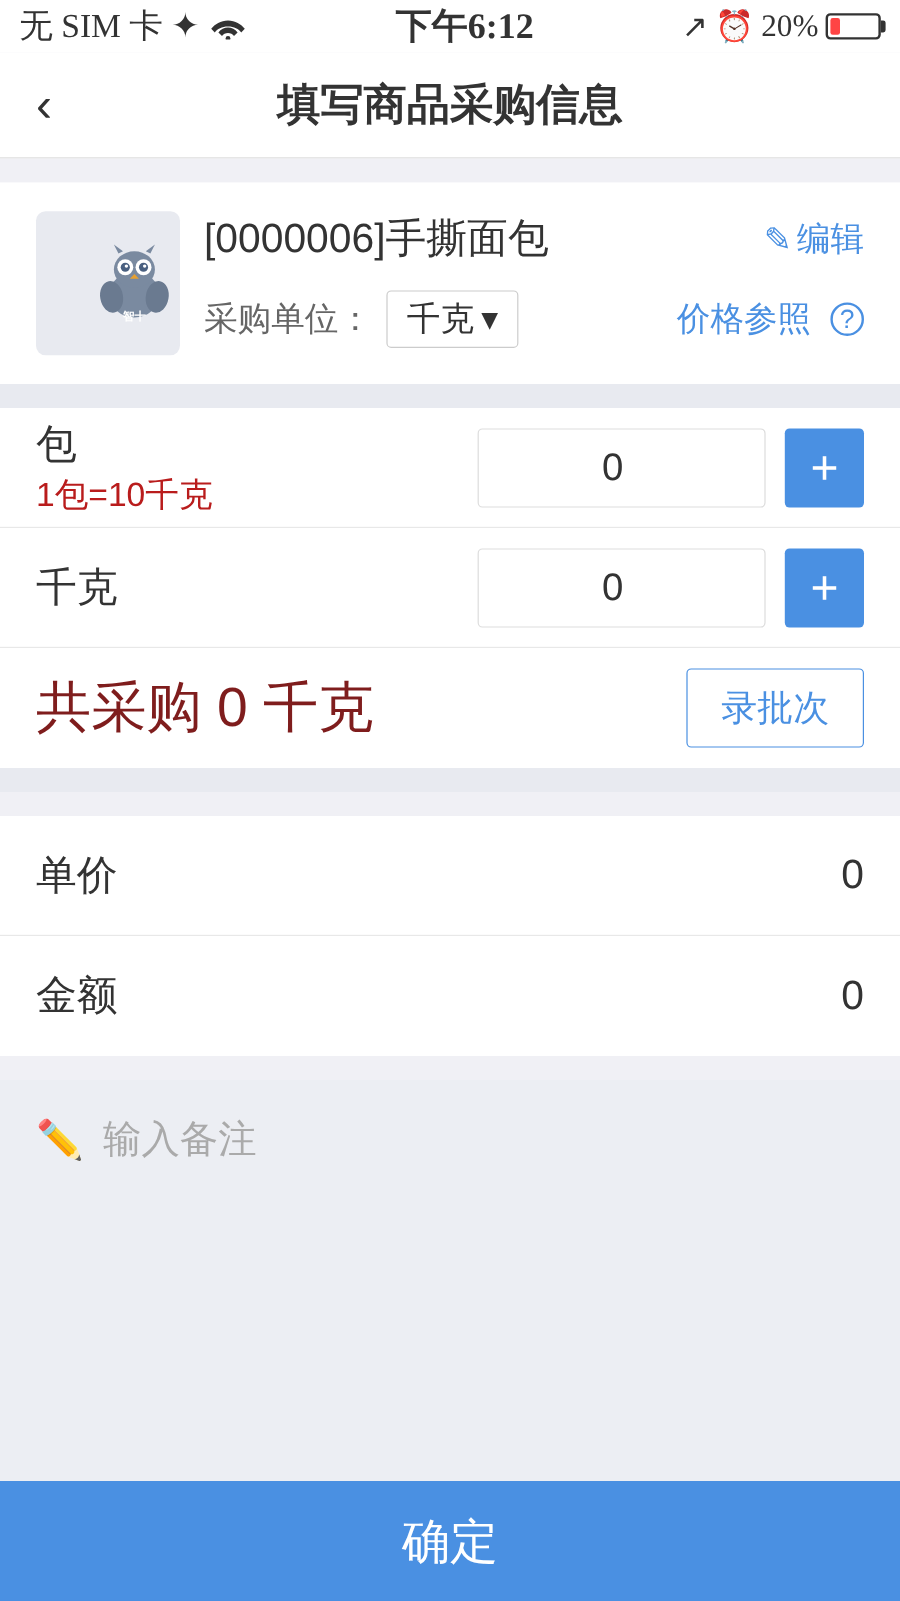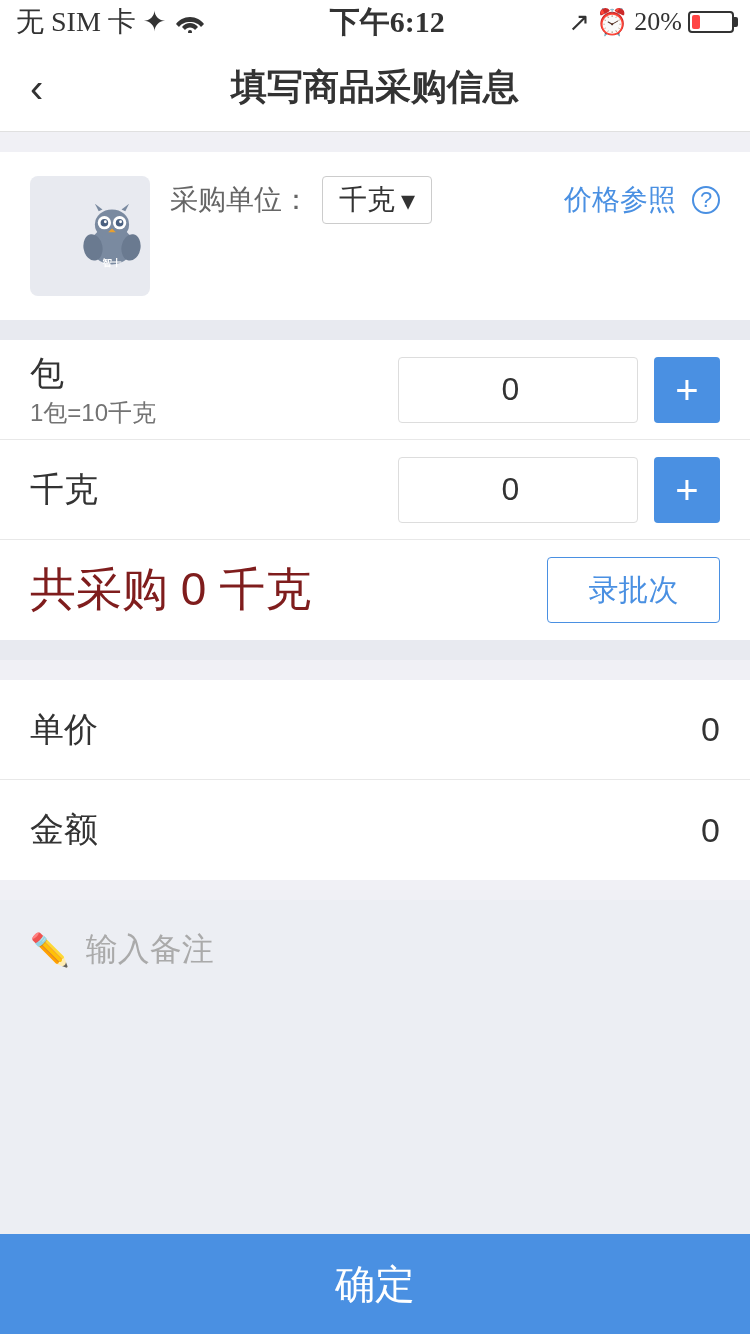--- a/index.html
+++ b/index.html
@@ -149,22 +149,22 @@
     .input-row-label {
       display: flex;
       flex-direction: column;
       min-width: 160px;
     }
     .input-row-label .main-label {
       font-size: 34px;
       color: #333;
     }
     .input-row-label .sub-label {
-      font-size: 24px;
-      color: #737373;
+      font-size: 28px;
+      color: #b91c1c;
     }
     .input-row-right {
       flex: 1;
       display: flex;
       align-items: center;
       justify-content: flex-end;
       gap: 16px;
     }
     .number-input {
       width: 240px;
@@ -195,21 +195,21 @@
       justify-content: space-between;
       padding: 0 30px;
       height: 100px;
       background: #fff;
     }
     .summary-text {
       font-size: 46px;
       color: #7f1d1d;
     }
     .record-btn {
-      width: 173px; height: 66px;
+      width: 148px; height: 66px;
       border: 1px solid #4a90e2;
       border-radius: 4px;
       background: #fff;
       color: #4a90e2;
       font-size: 30px;
       display: flex; align-items: center; justify-content: center;
       cursor: pointer;
     }
 
     
@@ -334,20 +334,27 @@
         <ellipse cx="20" cy="52" rx="10" ry="14" fill="#6a7a90" transform="rotate(-10,20,52)"></ellipse>
         <ellipse cx="60" cy="52" rx="10" ry="14" fill="#6a7a90" transform="rotate(10,60,52)"></ellipse>
 
         <polygon points="26,14 22,6 30,12" fill="#7a8aa0"></polygon>
         <polygon points="54,14 58,6 50,12" fill="#7a8aa0"></polygon>
 
         <text x="40" y="72" text-anchor="middle" font-size="10" fill="#fff" font-weight="bold">智十</text>
       </svg>
     </div>
     <div class="product-info">
+      <div class="product-name-row">
+        <div class="product-name">[0000006]手撕面包</div>
+        <div class="edit-btn">
+          <span>✎</span>
+          <span>编辑</span>
+        </div>
+      </div>
       <div class="purchase-unit-row">
         <div class="unit-label">
           <span>采购单位：</span>
           <div class="unit-select">
             <span>千克</span>
             <span>▾</span>
           </div>
         </div>
         <div class="price-ref">
           <span>价格参照</span>

